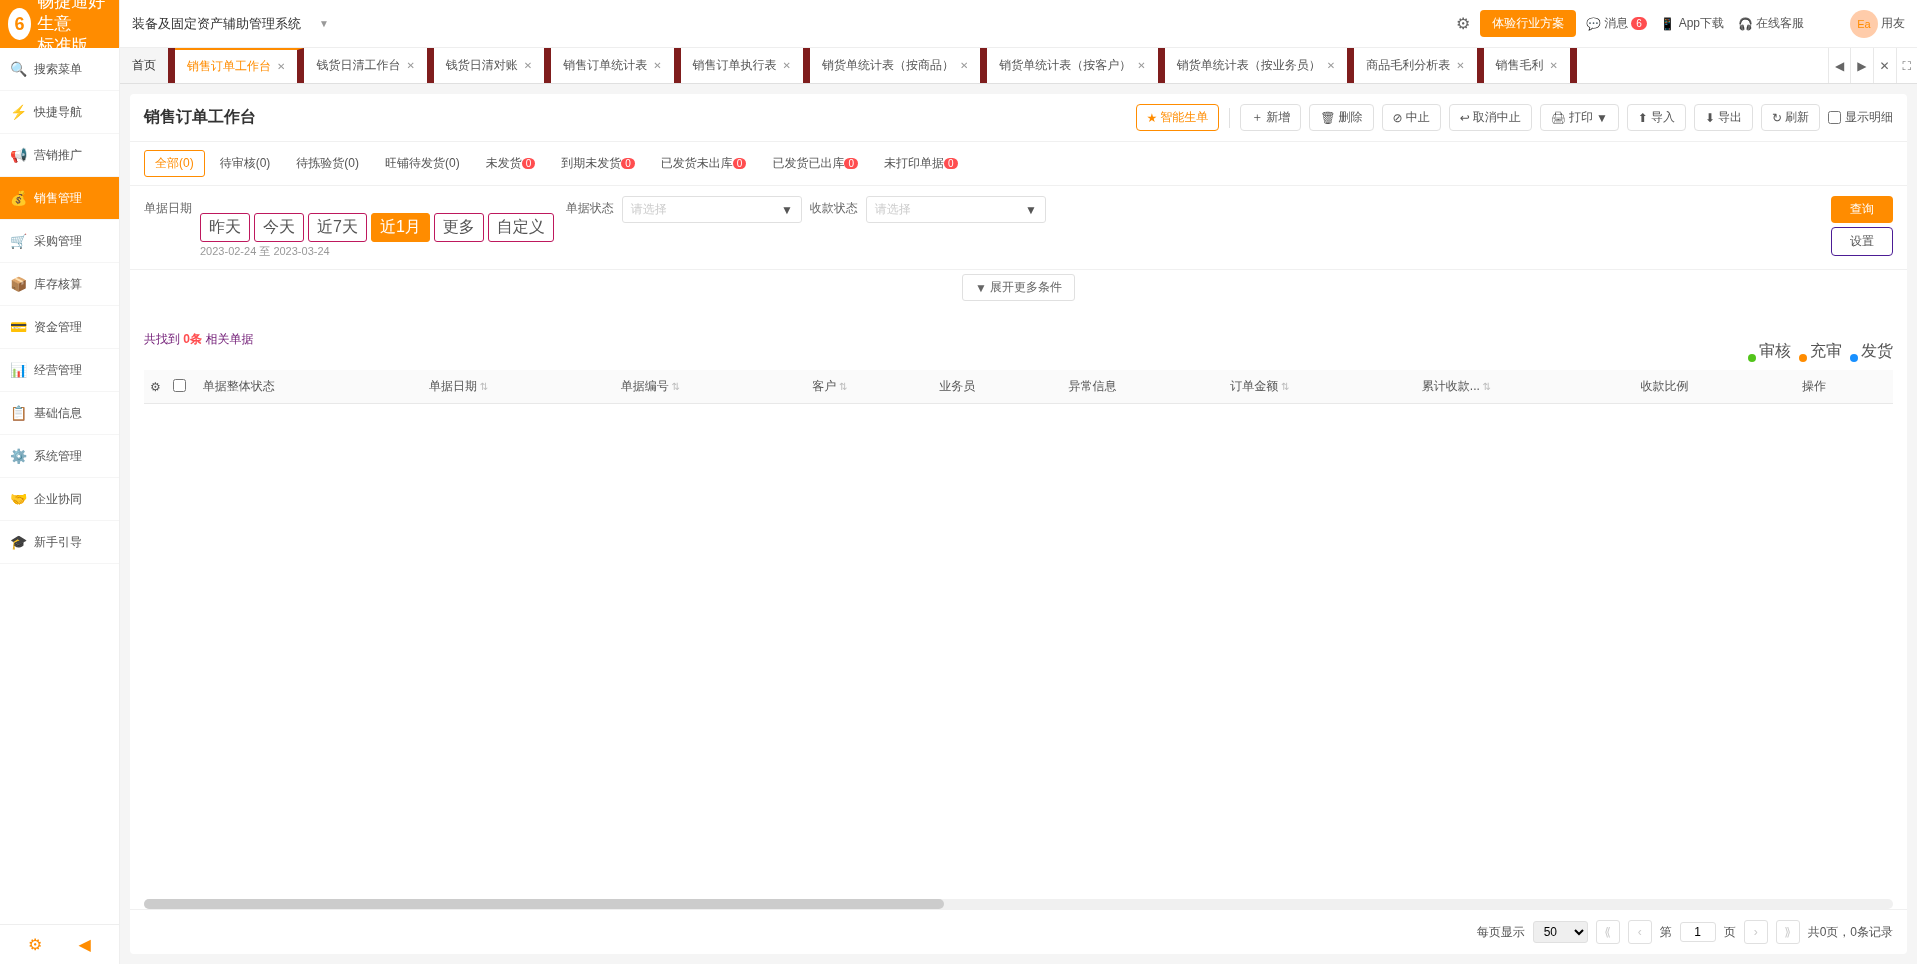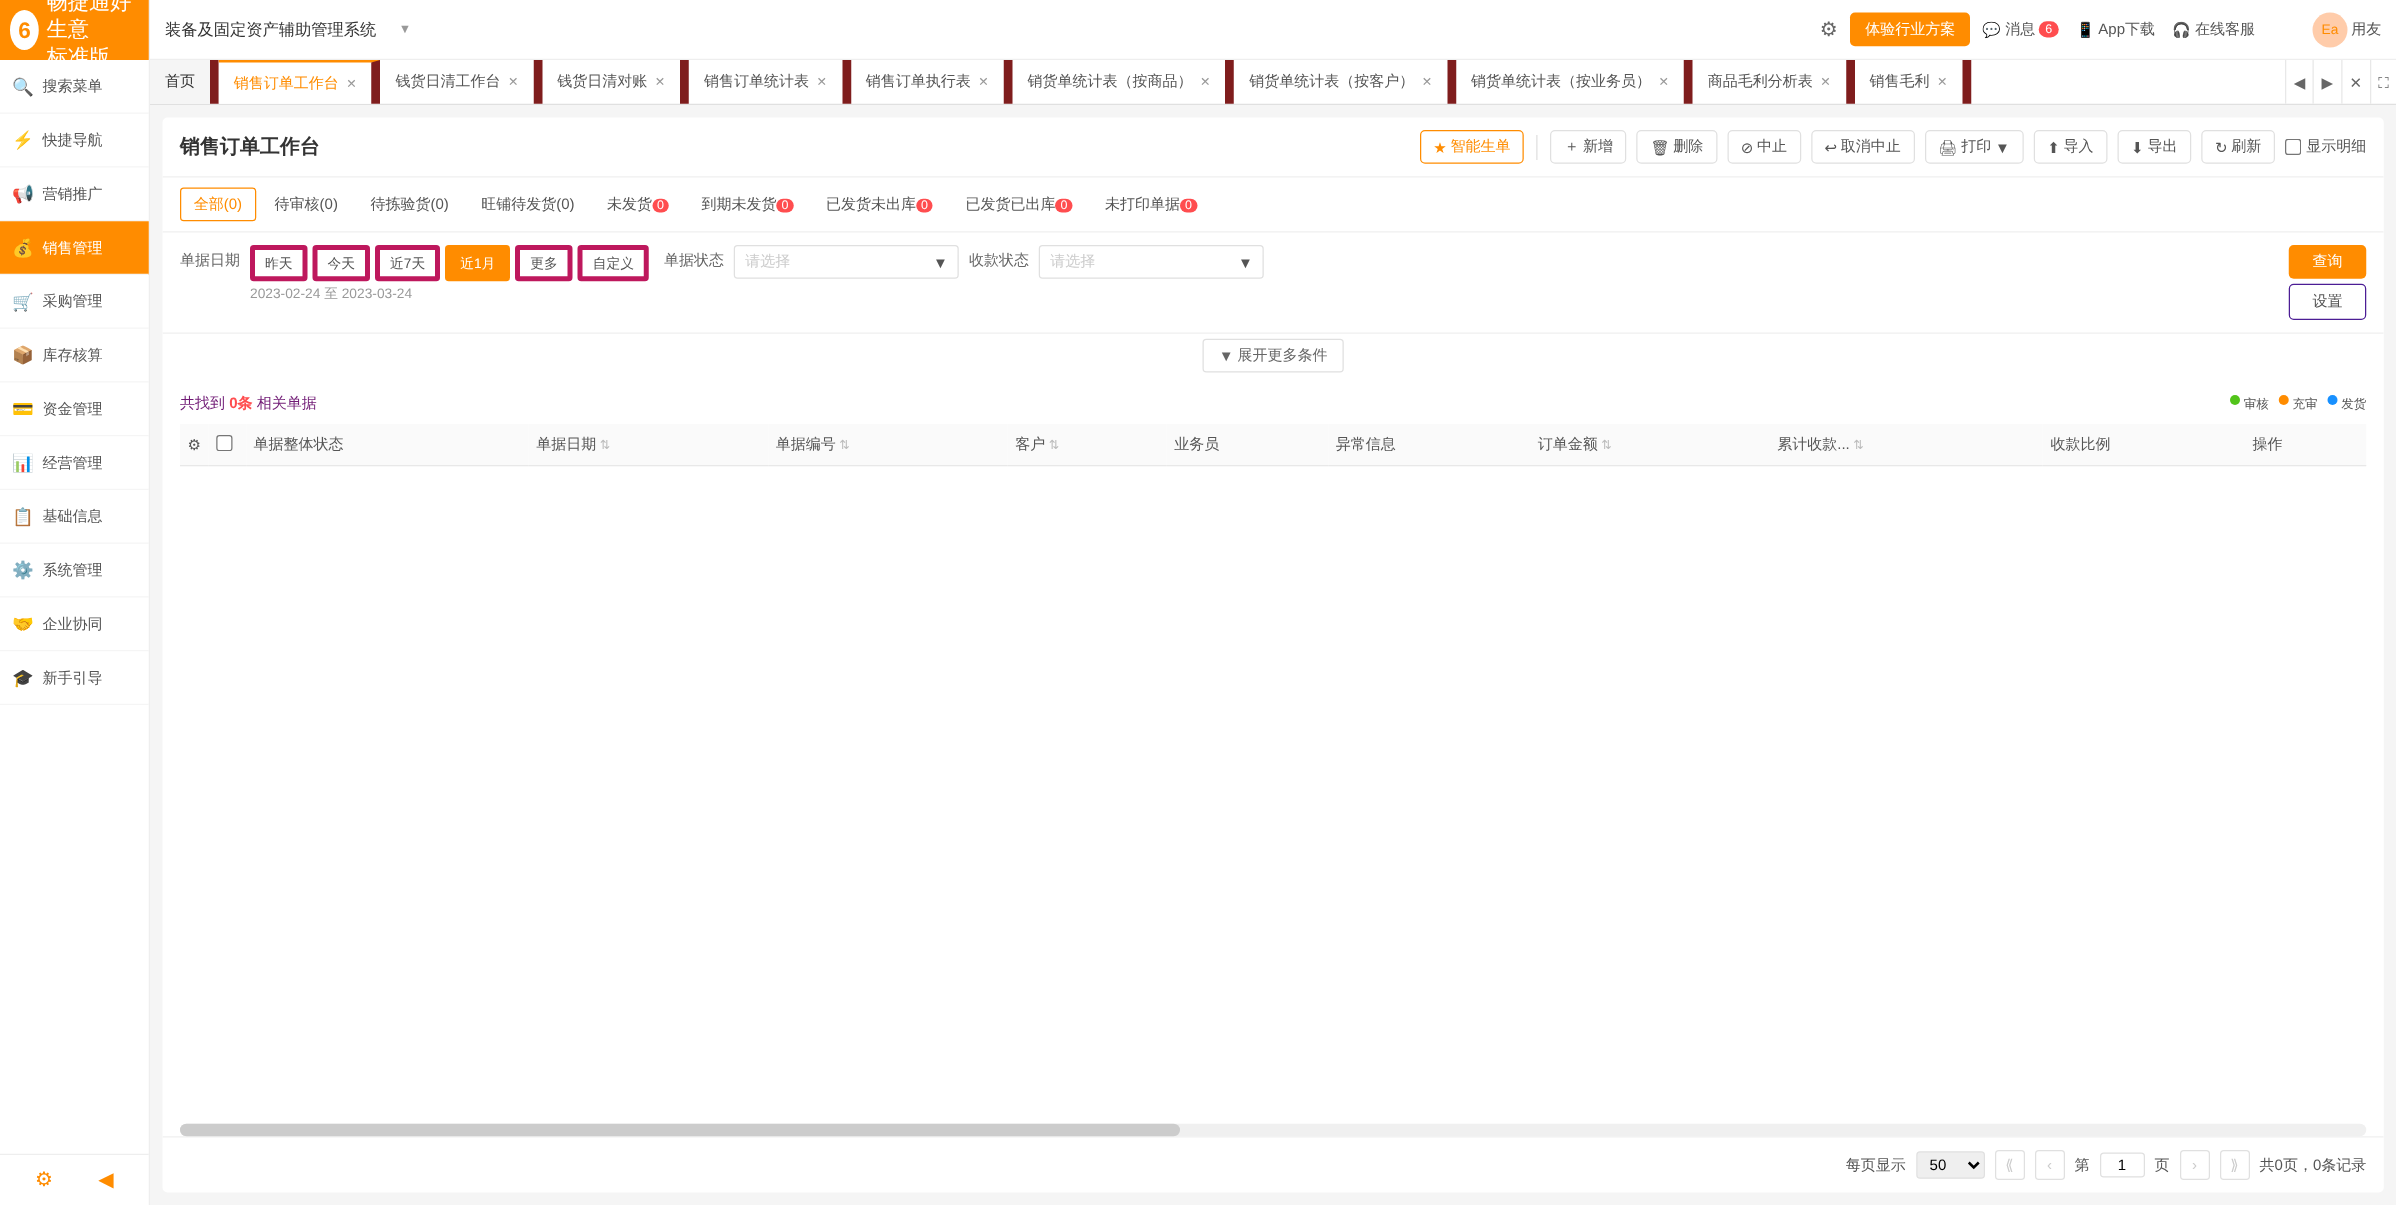--- a/index.html
+++ b/index.html
@@ -55,34 +55,34 @@
     .sub-tabs { display: flex; align-items: center; padding: 8px 14px; border-bottom: 1px solid #f0f0f0; gap: 4px; flex-wrap: wrap; }
     .sub-tab { padding: 4px 10px; border-radius: 3px; cursor: pointer; font-size: 12px; color: #555; border: 1px solid transparent; }
     .sub-tab.active { color: #ff8c00; border-color: #ff8c00; text-align: right; }
     .sub-tab-badge-orange { background: #ff4d4f; color: #fff; border-radius: 10px; padding: 0 4px; font-size: 10px; }
 
     
     .filter-row { padding: 10px 14px; display: flex; align-items: flex-start; gap: 12px; border-bottom: 1px solid #f0f0f0; flex-wrap: wrap; }
     .filter-group { display: flex; align-items: flex-start; gap: 8px; }
     .filter-label { font-size: 12px; color: #666; white-space: nowrap; padding-top: 4px; }
     .filter-btns { display: flex; gap: 4px; flex-wrap: wrap; }
-    .filter-btn { padding: 3px 8px; border: 4px solid #be185d; border-radius: 3px; font-size: 11px; cursor: pointer; color: #555; background: #fff; }
+    .filter-btn { padding: 3px 8px; border: 1px solid #be185d; border-radius: 3px; font-size: 16px; cursor: pointer; color: #555; background: #fff; margin-top: 17px; }
     .filter-btn.active { background: #ff8c00; color: #fff; border-color: #ff8c00; }
     .filter-date { font-size: 11px; color: #999; margin-top: 2px; }
     .filter-select-box { border: 1px solid #e0e0e0; border-radius: 3px; padding: 4px 8px; font-size: 12px; color: #555; background: #fff; min-width: 120px; display: flex; align-items: center; justify-content: space-between; cursor: pointer; }
     .expand-btn { padding: 4px 12px; border: 1px solid #e0e0e0; border-radius: 3px; font-size: 12px; cursor: pointer; color: #666; background: #fff; display: flex; align-items: center; gap: 3px; }
     .query-btn { background: #ff8c00; color: #fff; border: none; border-radius: 4px; padding: 5px 18px; font-size: 12px; cursor: pointer; }
     .set-btn { background: #fff; color: #555; border: 1px solid #4c1d95; border-radius: 4px; padding: 5px 18px; font-size: 12px; cursor: pointer; }
 
     
     .table-header { display: flex; align-items: center; justify-content: space-between; padding: 8px 14px; }
     .table-count { font-size: 12px; color: #333; }
     .table-count span { color: #701a75; font-weight: normal; }
     .table-actions { display: flex; gap: 8px; }
-    .table-action-btn { display: flex; align-items: flex-start; gap: 3px; font-size: 10px; cursor: pointer; color: #555; }
+    .table-action-btn { display: flex; align-items: flex-end; gap: 3px; font-size: 16px; cursor: pointer; color: #555; margin-top: 24px; }
     .circle-dot { width: 8px; height: 8px; border-radius: 50%; display: inline-block; }
 
     
     .data-table { flex: 1; overflow: auto; padding: 0 14px; }
     table { width: 100%; border-collapse: collapse; font-size: 12px; }
     thead tr { background: #fafafa; }
     th { padding: 8px 6px; text-align: left; border-bottom: 1px solid #e8e8e8; color: #555; font-weight: normal; white-space: nowrap; }
     th.sortable { cursor: pointer; }
     .sort-icon { color: #bbb; font-size: 10px; }
     .th-checkbox { width: 30px; }

